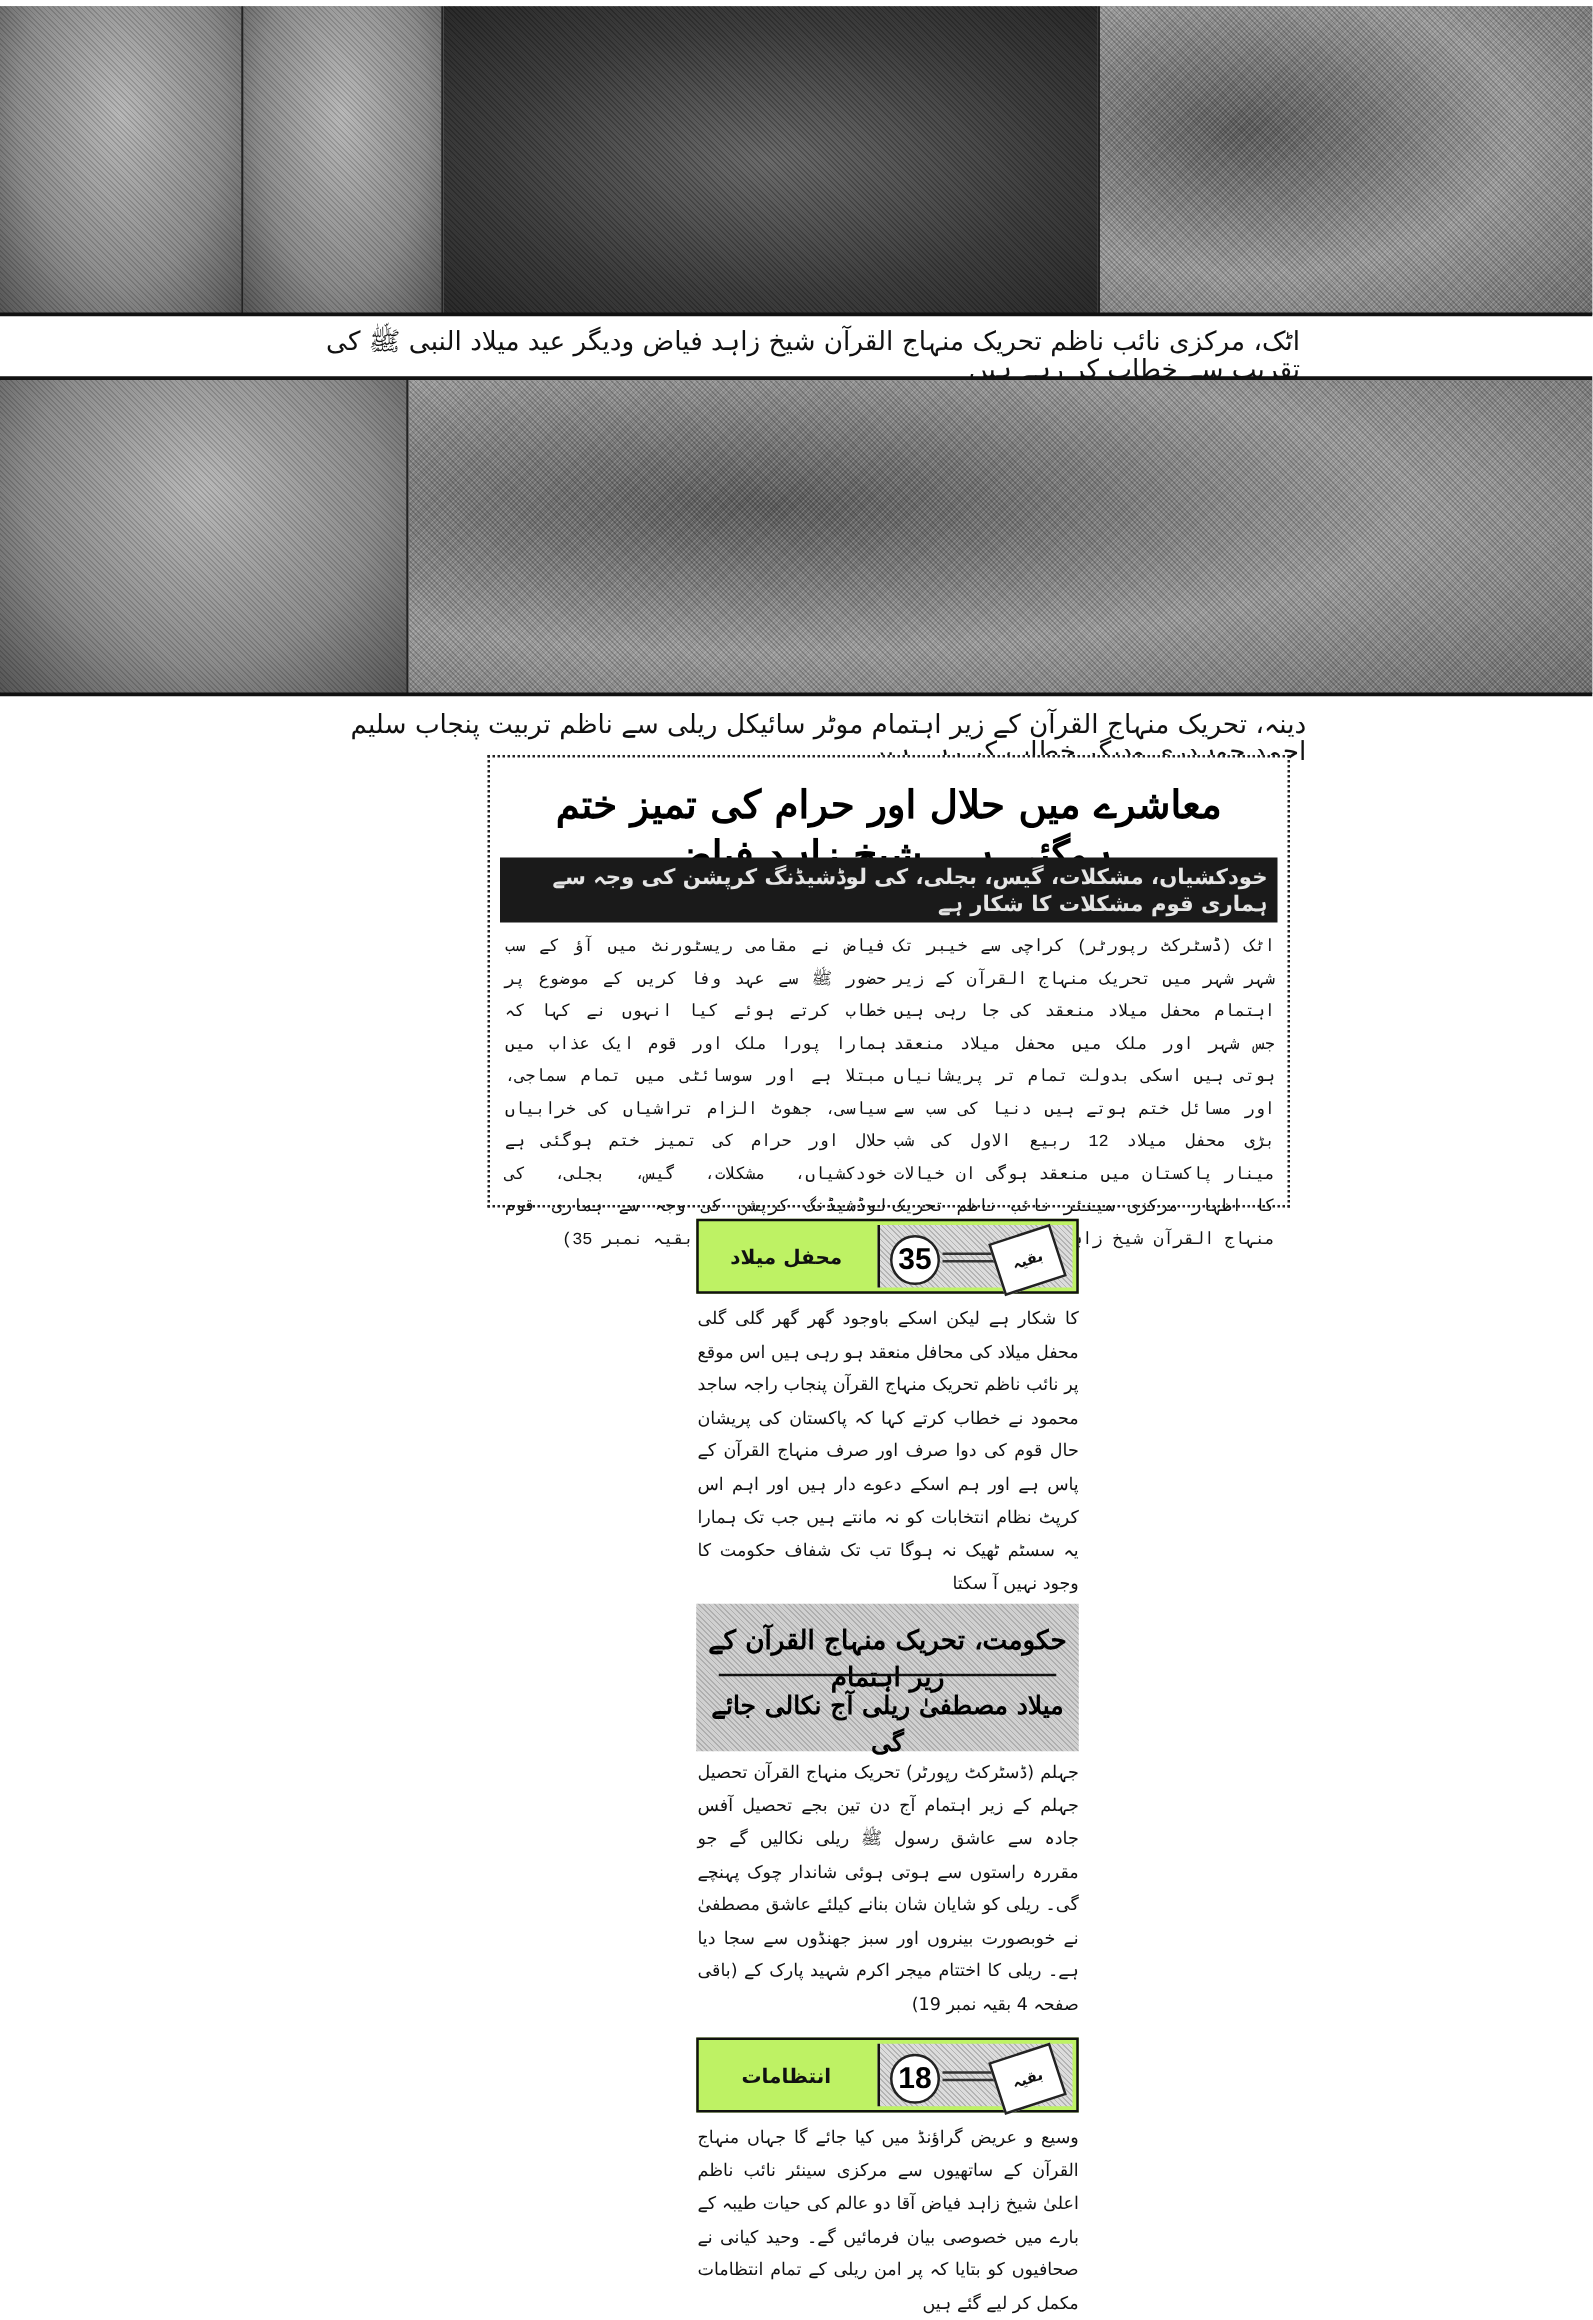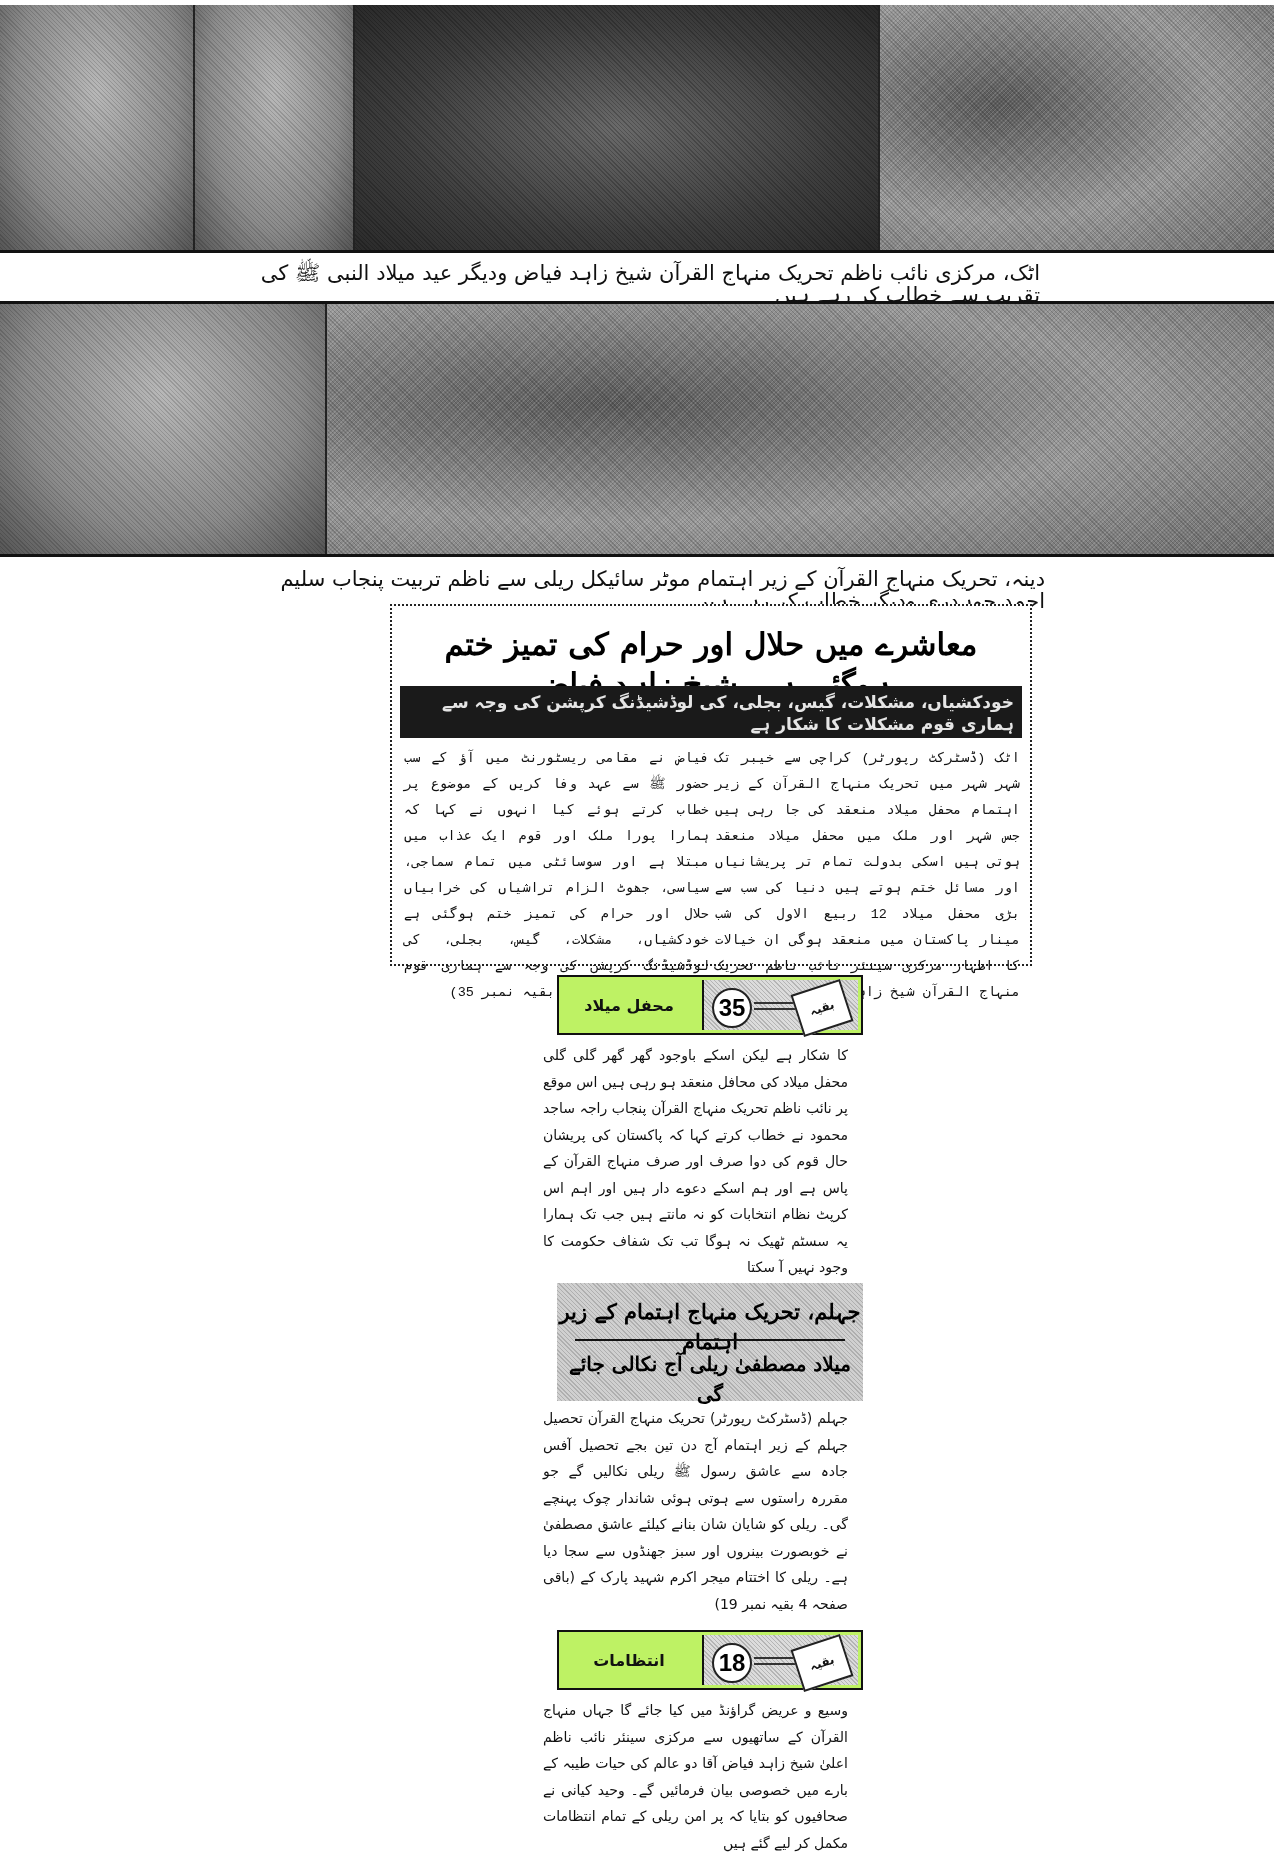--- a/index.html
+++ b/index.html
@@ -43,21 +43,21 @@
     background-image: repeating-linear-gradient(45deg, rgba(0,0,0,0.18) 0 1px, transparent 1px 3px); }
   .baqiya .num { position: absolute; left: 8px; top: 8px; width: 40px; height: 40px; border-radius: 50%;
     background: #fff; border: 2px solid #222; box-sizing: border-box; text-align: center;
     font-family: "Liberation Sans", sans-serif; font-weight: bold; font-size: 24px; line-height: 36px; color: #000; }
   .baqiya .dash { position: absolute; left: 50px; top: 22px; width: 46px; height: 8px;
     border-top: 2px solid #333; border-bottom: 2px solid #333; box-sizing: border-box; }
   .baqiya .clip { position: absolute; right: 10px; top: 6px; width: 52px; height: 44px;
     background: #fff; border: 2px solid #222; transform: rotate(-18deg); box-sizing: border-box;
     direction: rtl; text-align: center; font-size: 12px; line-height: 40px; font-weight: bold; }
 
-  .body-text { position: absolute; left: 543px; width: 305px; direction: rtl; text-align: justify;
+  .body-text { position: absolute; left: 558px; width: 305px; direction: rtl; text-align: justify;
     font-family: "DejaVu Sans", sans-serif; font-size: 14px; line-height: 26.5px; color: #111; }
 
   .jhelum-head { position: absolute; left: 557px; top: 1283px; width: 306px; height: 118px;
     background-color: #d0d0d0;
     background-image: repeating-linear-gradient(45deg, rgba(0,0,0,0.16) 0 1px, transparent 1px 3px);
     direction: rtl; text-align: center; }
   .jhelum-head .h1 { position: absolute; left: 0; right: 0; top: 14px; font-family: "DejaVu Serif", serif;
     font-weight: bold; font-size: 21px; line-height: 30px; color: #000; }
   .jhelum-head .rule { position: absolute; left: 18px; right: 18px; top: 56px; height: 2px; background: #111; }
   .jhelum-head .h2 { position: absolute; left: 0; right: 0; top: 66px; font-family: "DejaVu Serif", serif;
@@ -94,21 +94,21 @@
   <div class="label">محفل میلاد</div>
   <div class="tag">
     <div class="num">35</div>
     <div class="dash"></div>
     <div class="clip">بقیہ</div>
   </div>
 </div>
 <div class="body-text" style="top:1042px;">کا شکار ہے لیکن اسکے باوجود گھر گھر گلی گلی محفل میلاد کی محافل منعقد ہو رہی ہیں اس موقع پر نائب ناظم تحریک منہاج القرآن پنجاب راجہ ساجد محمود نے خطاب کرتے کہا کہ پاکستان کی پریشان حال قوم کی دوا صرف اور صرف منہاج القرآن کے پاس ہے اور ہم اسکے دعوے دار ہیں اور اہم اس کرپٹ نظام انتخابات کو نہ مانتے ہیں جب تک ہمارا یہ سسٹم ٹھیک نہ ہوگا تب تک شفاف حکومت کا وجود نہیں آ سکتا</div>
 
 <div class="jhelum-head">
-  <div class="h1">جہلم، تحریک منہاج اہتمام کے زیر اہتمام</div>
+  <div class="h1">حکومت، تحریک منہاج القرآن کے زیر اہتمام</div>
   <div class="rule"></div>
   <div class="h2">میلاد مصطفیٰ ریلی آج نکالی جائے گی</div>
 </div>
 <div class="body-text" style="top:1405px;">جہلم (ڈسٹرکٹ رپورٹر) تحریک منہاج القرآن تحصیل جہلم کے زیر اہتمام آج دن تین بجے تحصیل آفس جادہ سے عاشق رسول ﷺ ریلی نکالیں گے جو مقررہ راستوں سے ہوتی ہوئی شاندار چوک پہنچے گی۔ ریلی کو شایان شان بنانے کیلئے عاشق مصطفیٰ نے خوبصورت بینروں اور سبز جھنڈوں سے سجا دیا ہے۔ ریلی کا اختتام میجر اکرم شہید پارک کے (باقی صفحہ 4 بقیہ نمبر 19)</div>
 
 <div class="baqiya" style="top:1630px;">
   <div class="label">انتظامات</div>
   <div class="tag">
     <div class="num">18</div>
     <div class="dash"></div>

